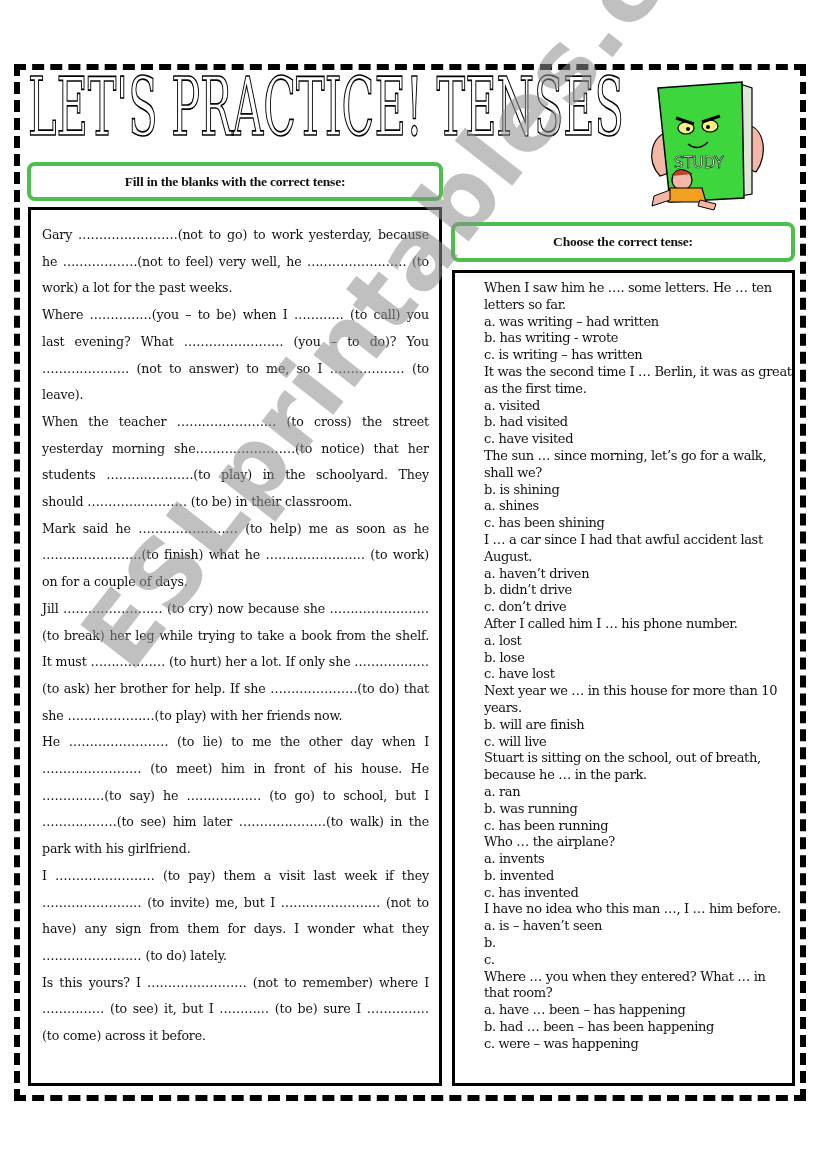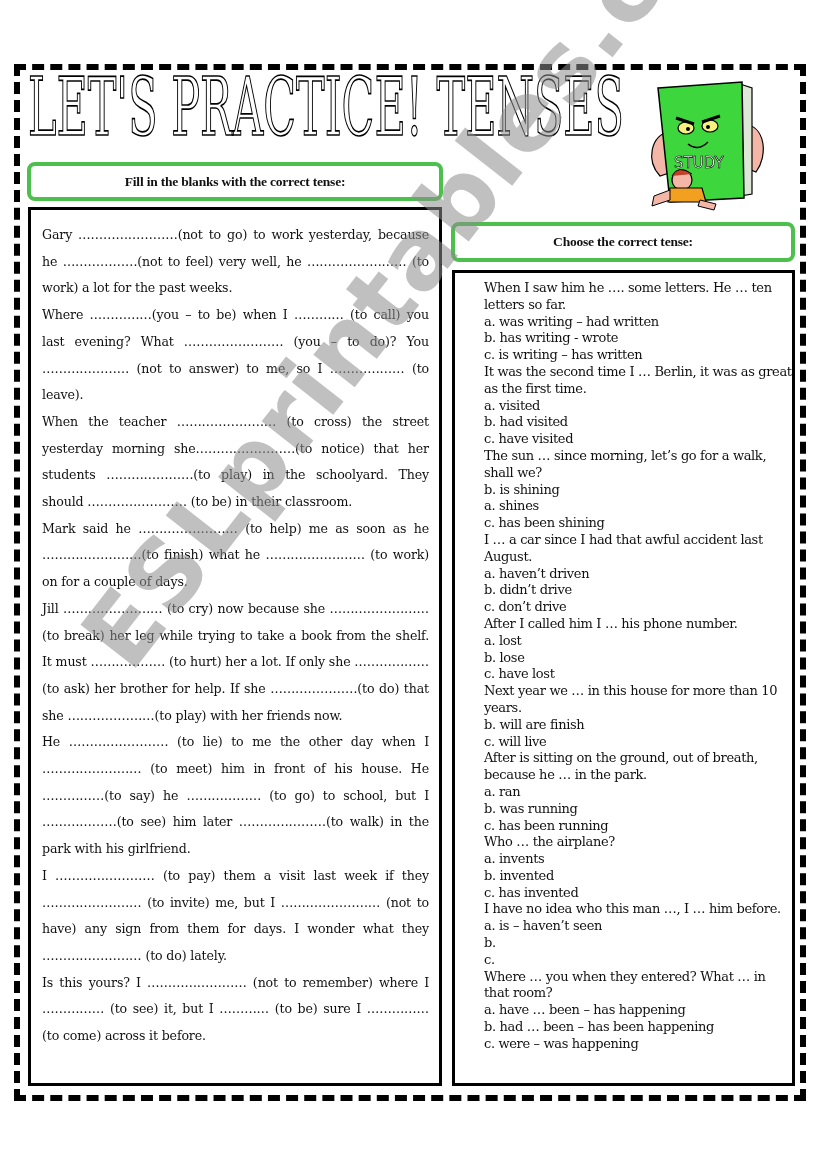--- a/index.html
+++ b/index.html
@@ -131,21 +131,21 @@
     </div>
 
     <div>
       <p class="q-line">Next year we … in this house for more than 10</p>
       <p class="q-line">years.</p>
       <p class="q-line">b. will are finish</p>
       <p class="q-line">c. will live</p>
     </div>
 
     <div>
-      <p class="q-line">After is sitting on the ground, out of breath,</p>
+      <p class="q-line">Stuart is sitting on the school, out of breath,</p>
       <p class="q-line">because he … in the park.</p>
       <p class="q-line">a. ran</p>
       <p class="q-line">b. was running</p>
       <p class="q-line">c. has been running</p>
     </div>
 
     <div>
       <p class="q-line">Who … the airplane?</p>
       <p class="q-line">a. invents</p>
       <p class="q-line">b. invented</p>

